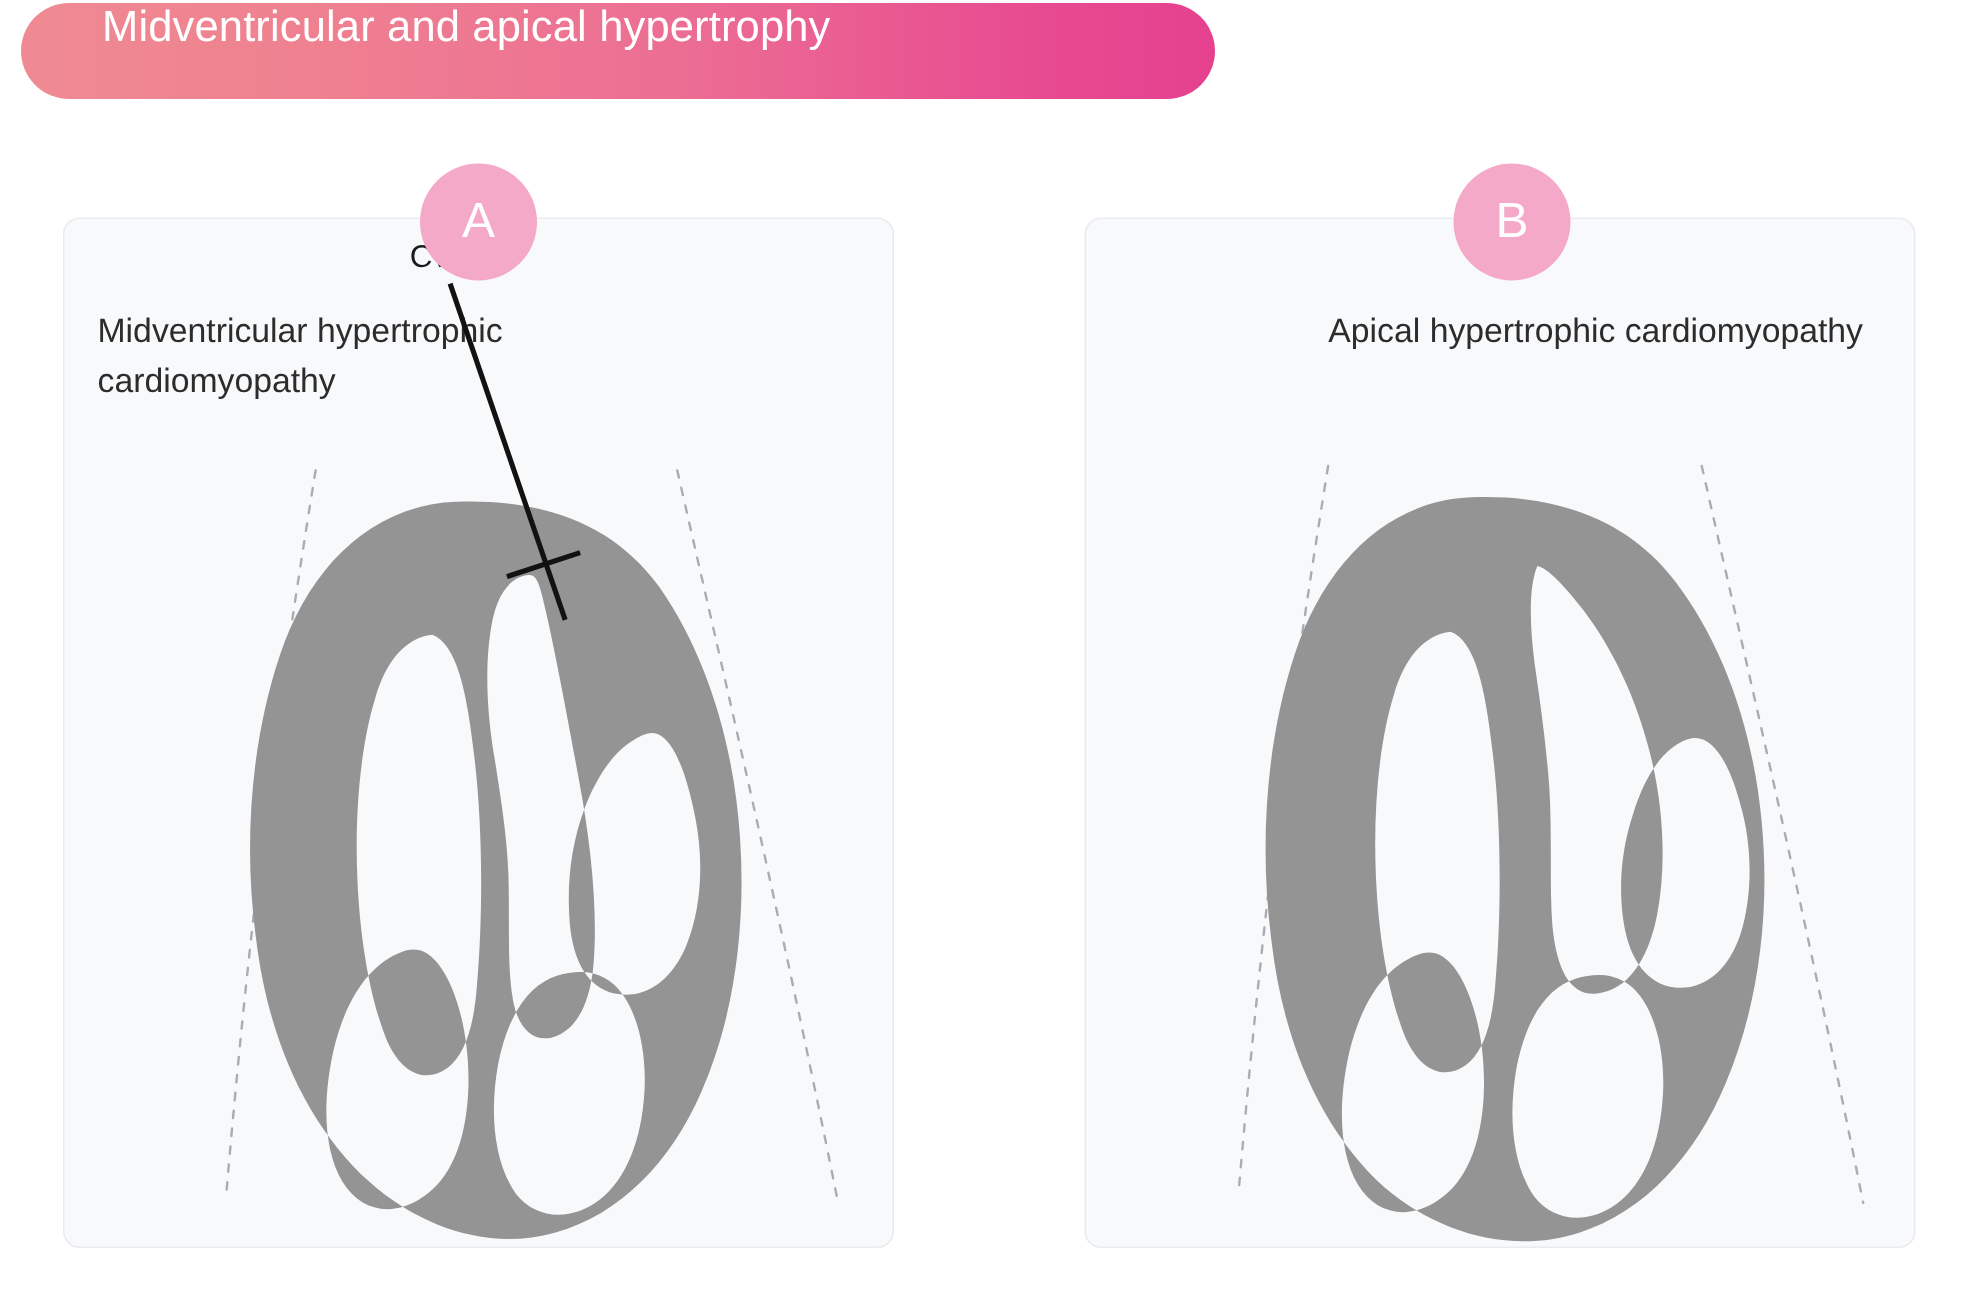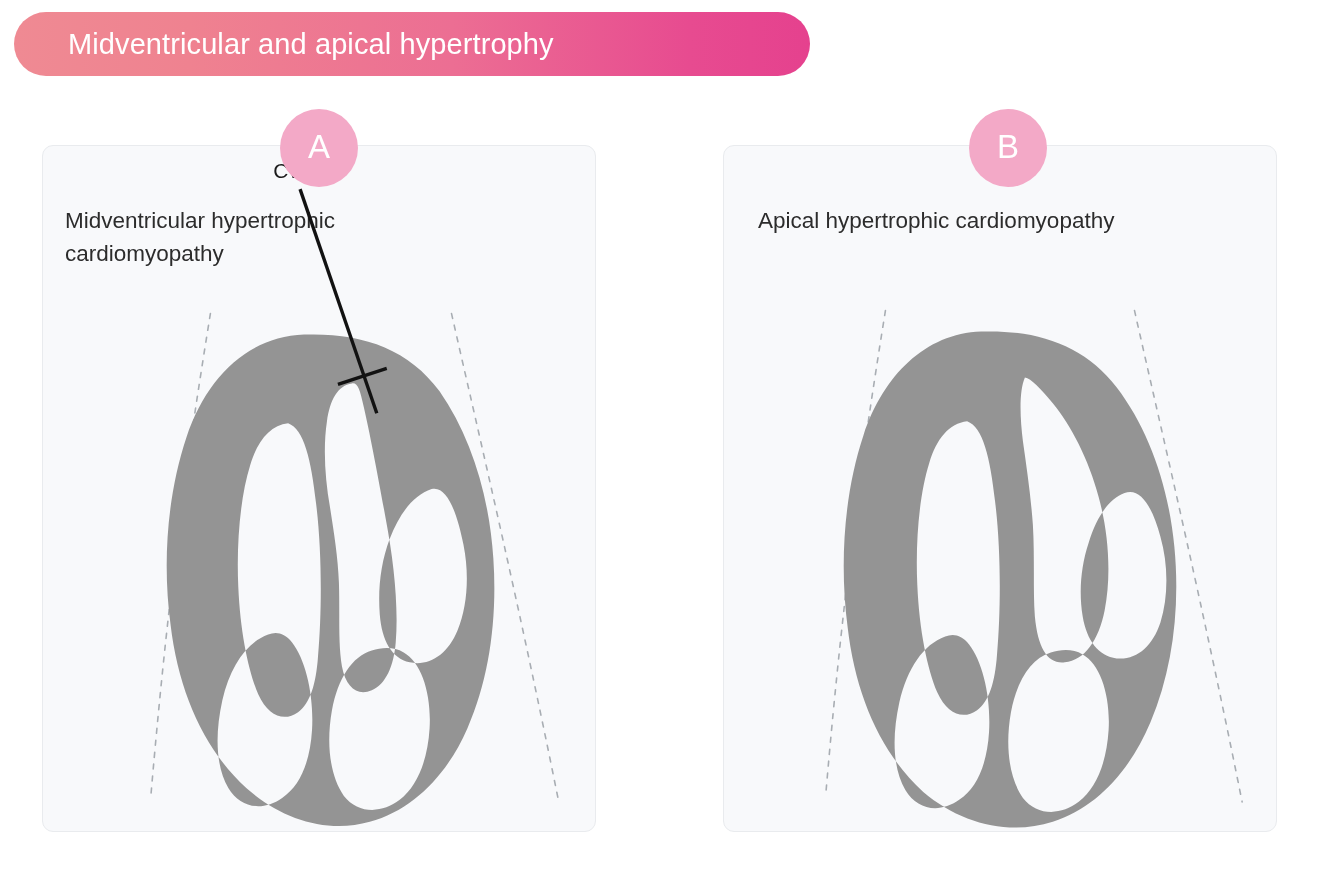--- a/index.html
+++ b/index.html
@@ -13,27 +13,26 @@
     position: relative;
     overflow: hidden;
     font-family: "Liberation Sans", sans-serif;
     -webkit-font-smoothing: antialiased;
   }
 
   
   .title-banner {
     position: absolute;
     left: 14px;
-    top: 12px;
+    top: 2px;
     width: 796px;
     height: 64px;
     border-radius: 32px;
     background: linear-gradient(90deg, #ef8a93 0%, #ef8290 22%, #ec6e93 55%, #e74b90 85%, #e5418e 100%);
     display: flex;
-    align-items: center;
   }
   .title-text {
     color: #ffffff;
     font-size: 29px;
     font-weight: 400;
     letter-spacing: 0.1px;
     padding-left: 54px;
     white-space: nowrap;
   }
 
@@ -52,21 +51,21 @@
   .panel-b { left: 723px; }
 
   .panel-caption {
     position: absolute;
     color: #2c2c2c;
     font-size: 22.5px;
     line-height: 33px;
     font-weight: 400;
   }
   .caption-a { left: 22px; top: 58px; width: 420px; }
-  .caption-b { left: 34px; top: 58px; width: 500px; }
+  .caption-b { left: 18px; top: 58px; width: 500px; text-align: right; }
 
   
   .badge {
     position: absolute;
     width: 78px;
     height: 78px;
     border-radius: 50%;
     background: #f3a9c7;
     display: flex;
     align-items: center;

